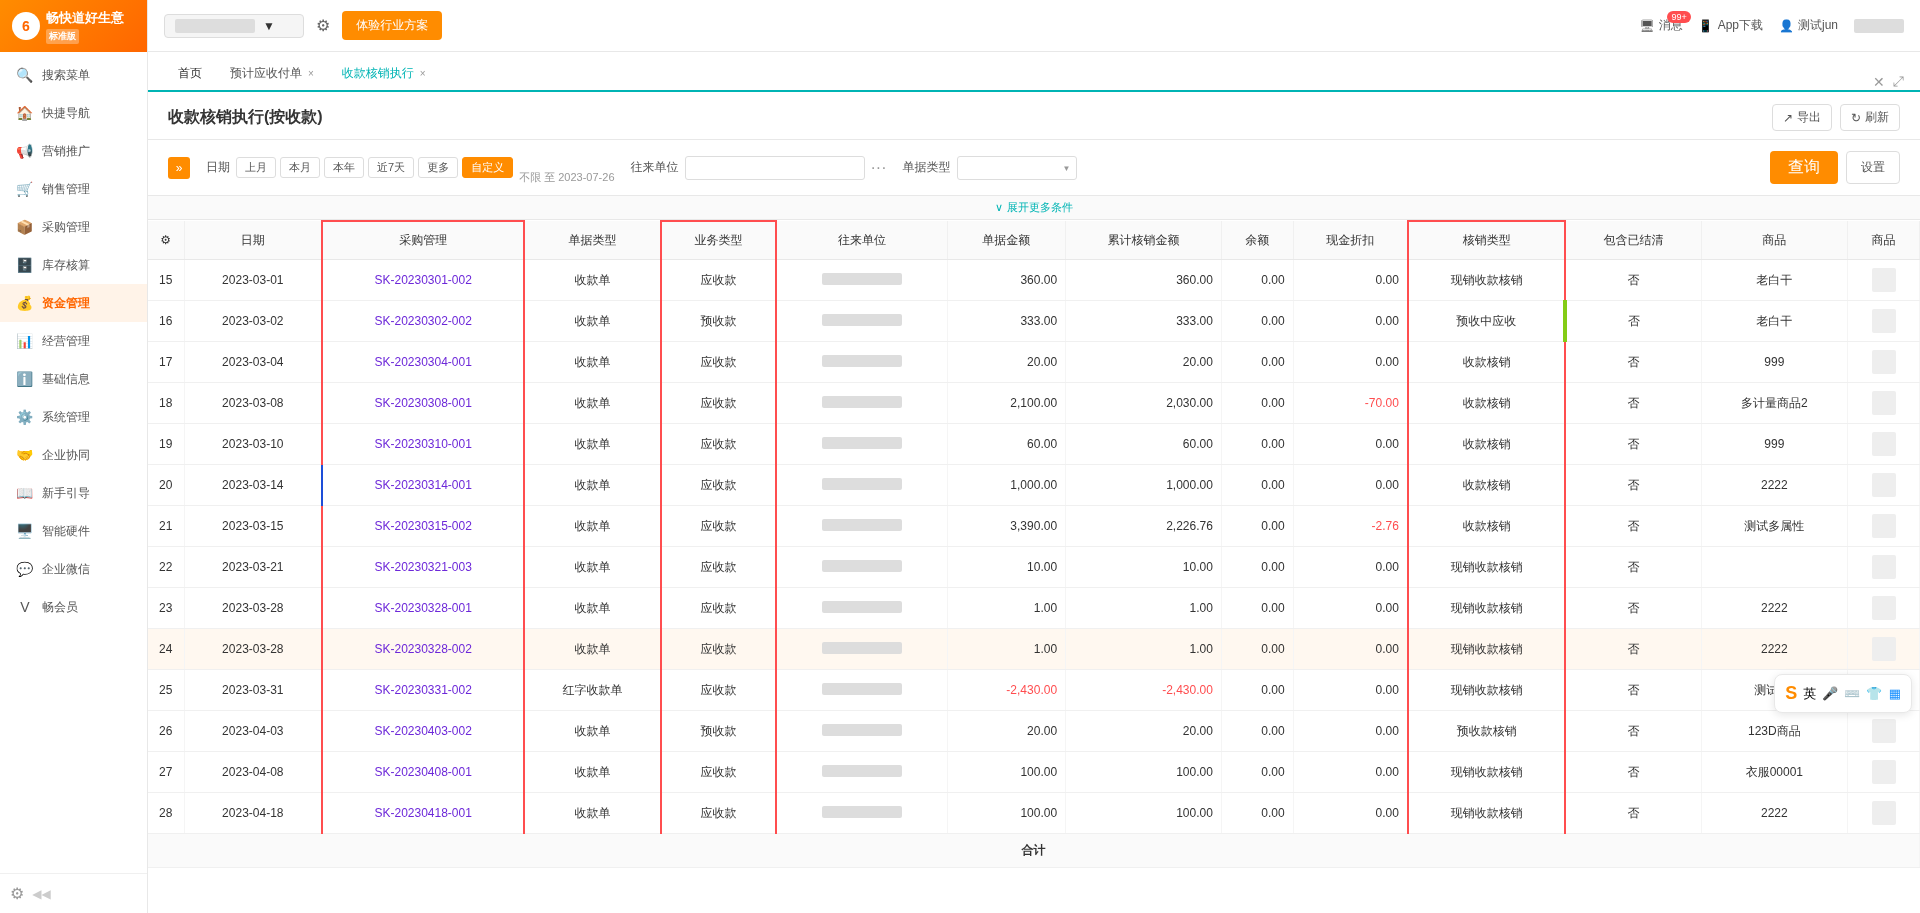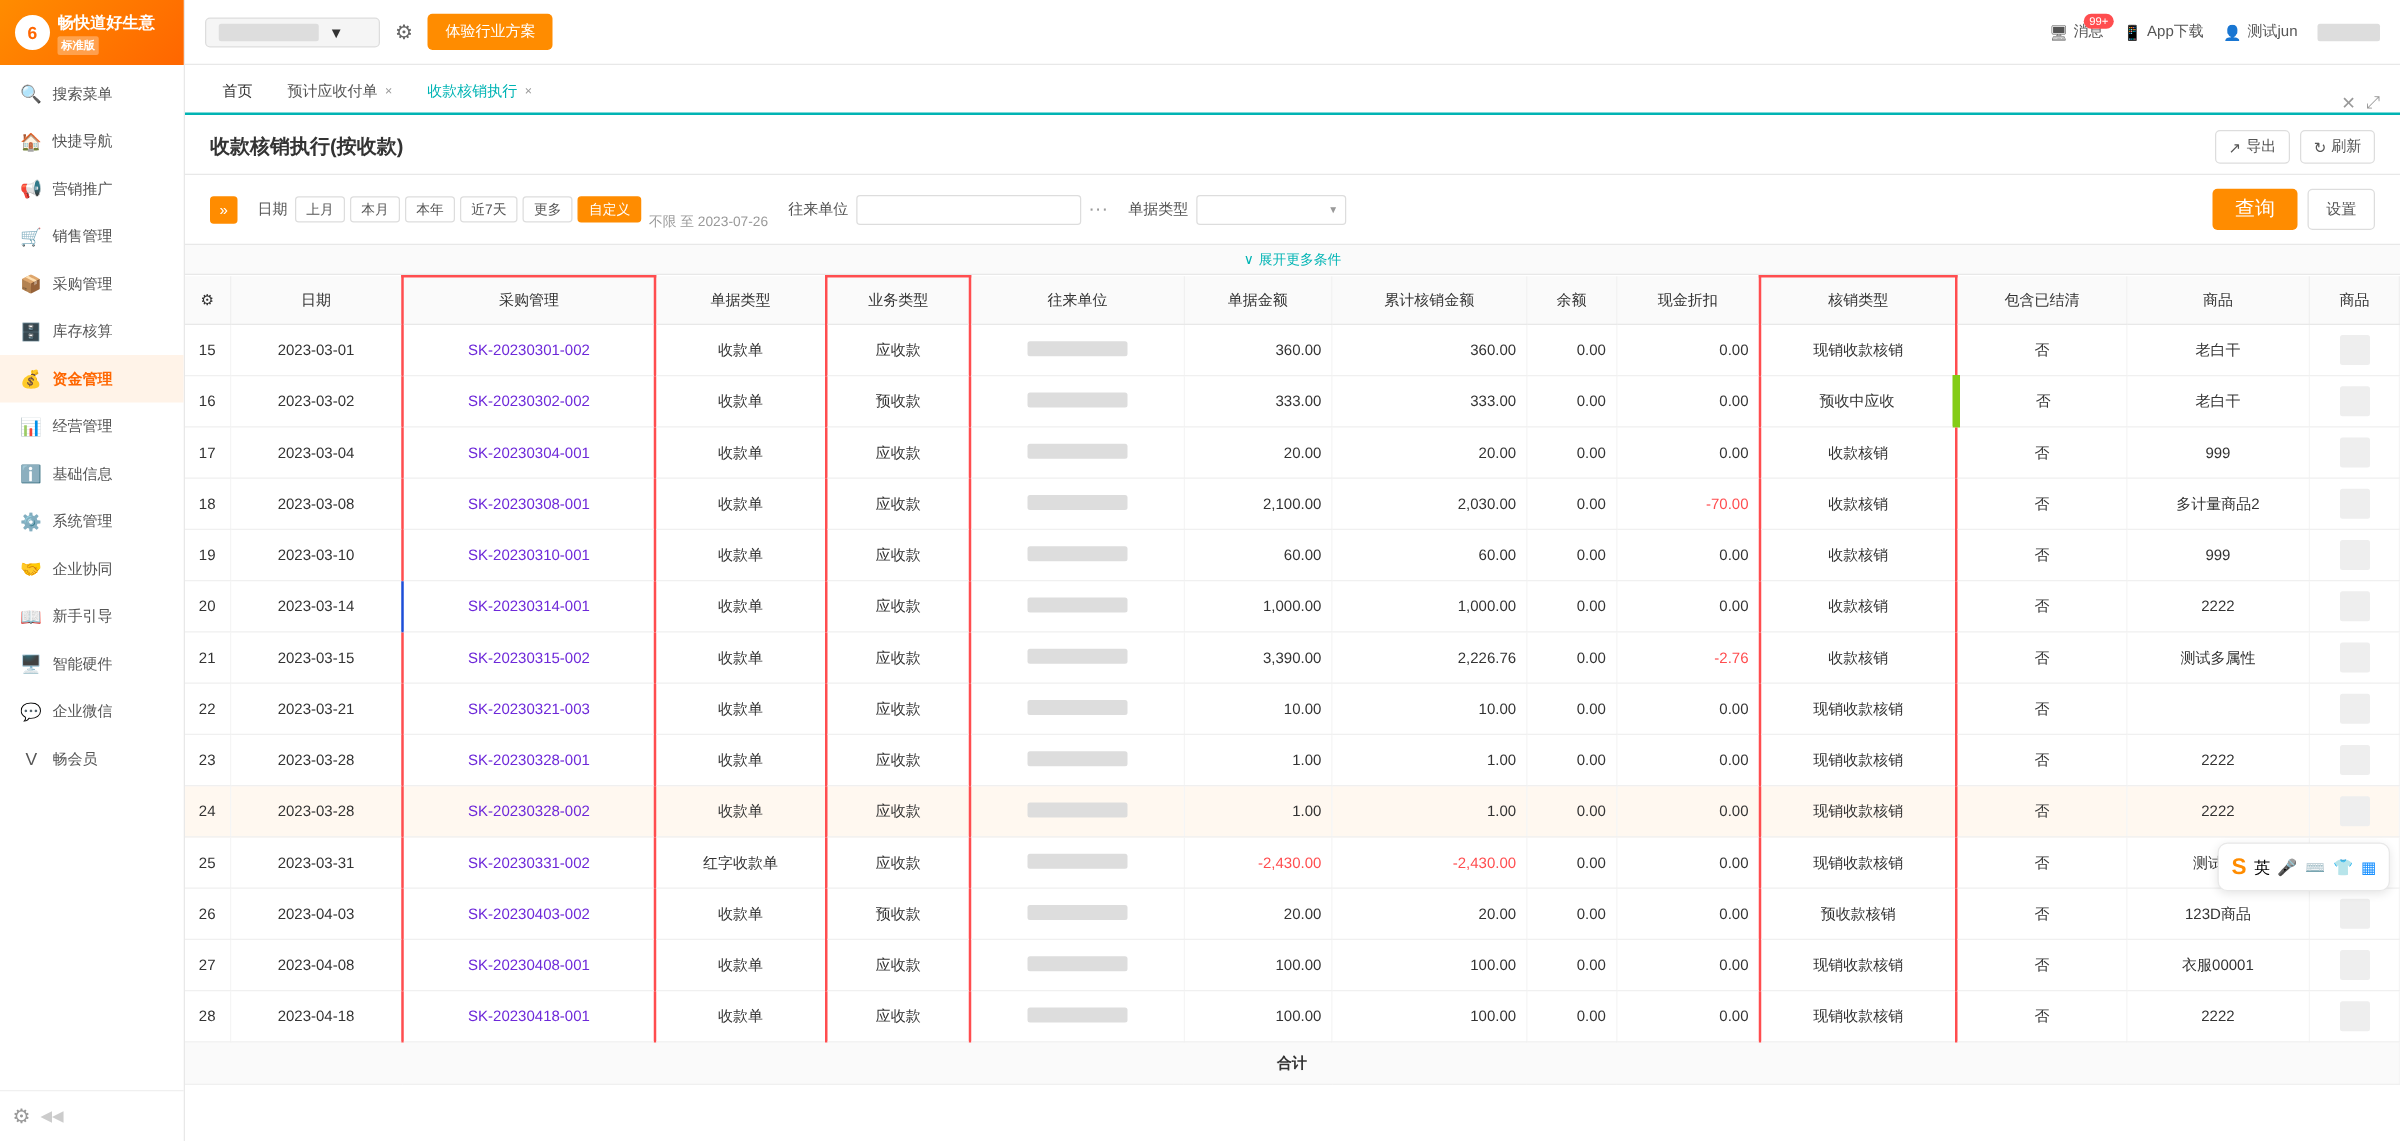--- a/index.html
+++ b/index.html
@@ -507,21 +507,21 @@
       <td>16</td>
       <td>2023-03-02</td>
       <td class="link" style="border-left:2px solid #ff4d4f;border-right:2px solid #ff4d4f;">SK-20230302-002</td>
       <td>收款单</td>
       <td style="border-left:2px solid #ff4d4f;border-right:2px solid #ff4d4f;">预收款</td>
       <td><span style="background:#ddd;width:80px;height:12px;display:inline-block;border-radius:2px;"></span></td>
       <td class="num">333.00</td>
       <td class="num">333.00</td>
       <td class="num">0.00</td>
       <td class="num">0.00</td>
-      <td style="border-left:2px solid #ff4d4f;border-right:6px solid #84cc16;">预收中应收</td>
+      <td style="border-left:2px solid #ff4d4f;border-right:4px solid #84cc16;">预收中应收</td>
       <td>否</td>
       <td>老白干</td>
       <td><span style="background:#eee;width:24px;height:24px;display:inline-block;border-radius:2px;vertical-align:middle;"></span></td>
     </tr>
             <tr>
       <td>17</td>
       <td>2023-03-04</td>
       <td class="link" style="border-left:2px solid #ff4d4f;border-right:2px solid #ff4d4f;">SK-20230304-001</td>
       <td>收款单</td>
       <td style="border-left:2px solid #ff4d4f;border-right:2px solid #ff4d4f;">应收款</td>

